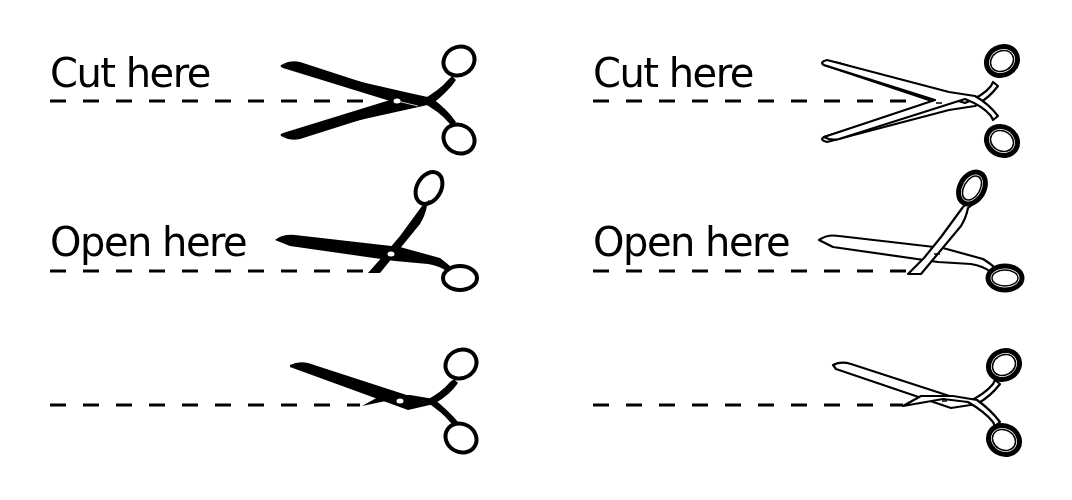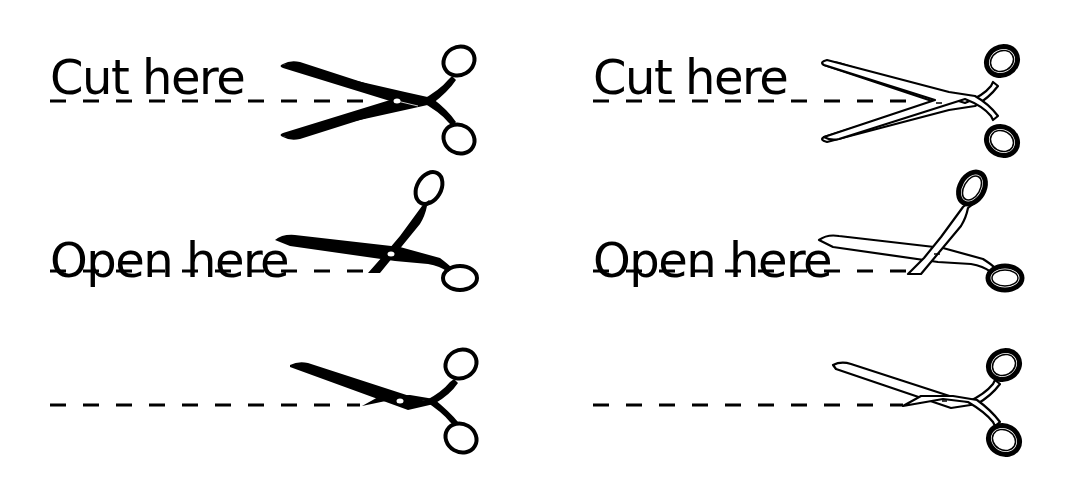--- a/index.html
+++ b/index.html
@@ -3,25 +3,25 @@
 <meta charset="utf-8">
 <style>
   html, body { margin: 0; padding: 0; background: #ffffff; }
   body { width: 1072px; height: 500px; position: relative; overflow: hidden; font-family: "DejaVu Sans", sans-serif; }
   .panel { position: absolute; top: 0; width: 540px; height: 500px; }
   .panel.left { left: 0; }
   .panel.right { left: 543px; }
   .label {
     position: absolute; left: 50px; margin: 0;
     font-family: "DejaVu Sans", sans-serif;
-    font-size: 48px; color: #000; letter-spacing: -1.5px; line-height: 1;
+    font-size: 40px; color: #000; letter-spacing: -1.5px; line-height: 1;
     white-space: nowrap;
   }
   .label.l1 { top: 53px; }
-  .label.l2 { top: 236px; }
+  .label.l2 { top: 222px; }
   svg.art { position: absolute; left: 0; top: 0; }
 </style>
 </head>
 <body>
 
 <div class="panel left">
   <p class="label l1">Cut here</p>
   <p class="label l2">Open here</p>
 
   <svg class="art" width="540" height="500" viewBox="0 0 540 500">

